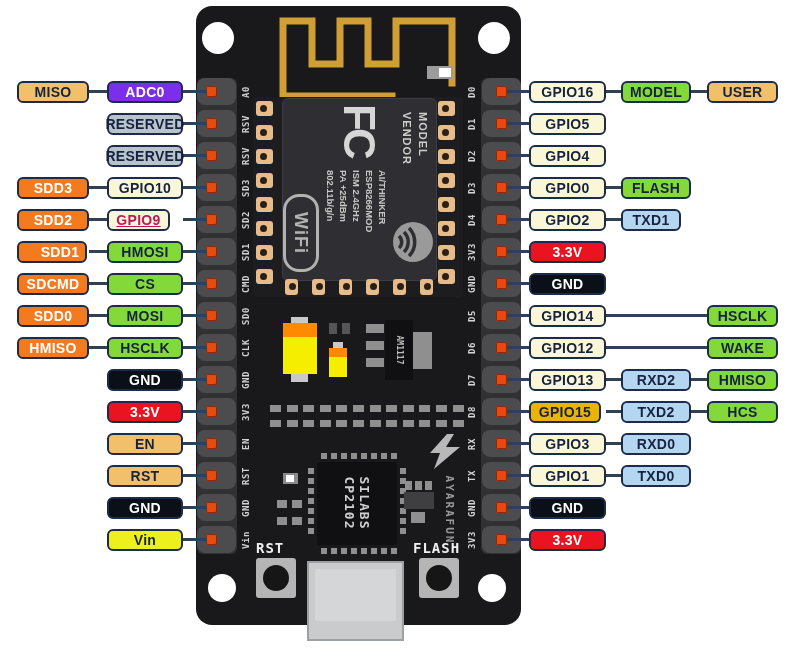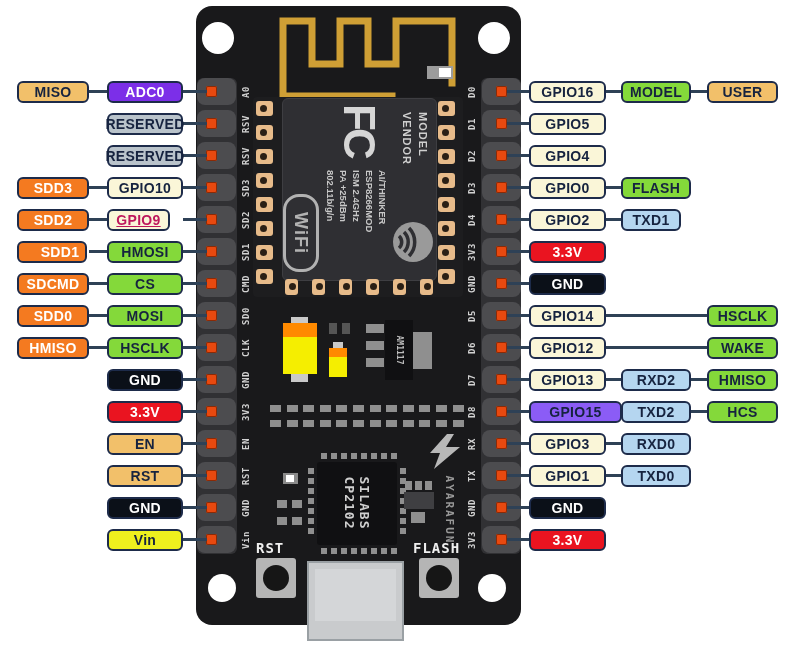--- a/index.html
+++ b/index.html
@@ -352,21 +352,21 @@
       <div class="abs wire" style="left: 507px; top: 378px; width: 22px;"></div>
       <div class="abs pinbox" style="left: 529px; top: 369px; width: 77px; background: rgb(250, 246, 216); color: rgb(22, 35, 63);">GPIO13</div>
       <div class="abs wire" style="left: 606px; top: 378px; width: 15px;"></div>
       <div class="abs pinbox" style="left: 621px; top: 369px; width: 70px; background: rgb(181, 214, 240); color: rgb(22, 35, 63);">RXD2</div>
       <div class="abs wire" style="left: 691px; top: 378px; width: 16px;"></div>
       <div class="abs pinbox" style="left: 707px; top: 369px; width: 71px; background: rgb(132, 217, 58); color: rgb(22, 35, 63);">HMISO</div>
       <div class="abs socket" style="left: 482px; top: 398px;"></div>
       <div class="abs pad" style="left: 496px; top: 406px;"></div>
       <div class="abs silk" style="left: 472px; top: 412px; transform: translate(-50%, -50%) rotate(-90deg);">D8</div>
       <div class="abs wire" style="left: 507px; top: 410px; width: 22px;"></div>
-      <div class="abs pinbox" style="left: 529px; top: 401px; width: 93px; background: #8b5cf6; color: rgb(22, 35, 63);">GPIO15</div>
+      <div class="abs pinbox" style="left: 529px; top: 401px; width: 72px; background: #eab308; color: rgb(22, 35, 63);">GPIO15</div>
       <div class="abs wire" style="left: 606px; top: 410px; width: 15px;"></div>
       <div class="abs pinbox" style="left: 621px; top: 401px; width: 70px; background: rgb(181, 214, 240); color: rgb(22, 35, 63);">TXD2</div>
       <div class="abs wire" style="left: 691px; top: 410px; width: 16px;"></div>
       <div class="abs pinbox" style="left: 707px; top: 401px; width: 71px; background: rgb(132, 217, 58); color: rgb(22, 35, 63);">HCS</div>
       <div class="abs socket" style="left: 482px; top: 430px;"></div>
       <div class="abs pad" style="left: 496px; top: 438px;"></div>
       <div class="abs silk" style="left: 472px; top: 444px; transform: translate(-50%, -50%) rotate(-90deg);">RX</div>
       <div class="abs wire" style="left: 507px; top: 442px; width: 22px;"></div>
       <div class="abs pinbox" style="left: 529px; top: 433px; width: 77px; background: rgb(250, 246, 216); color: rgb(22, 35, 63);">GPIO3</div>
       <div class="abs wire" style="left: 606px; top: 442px; width: 15px;"></div>

